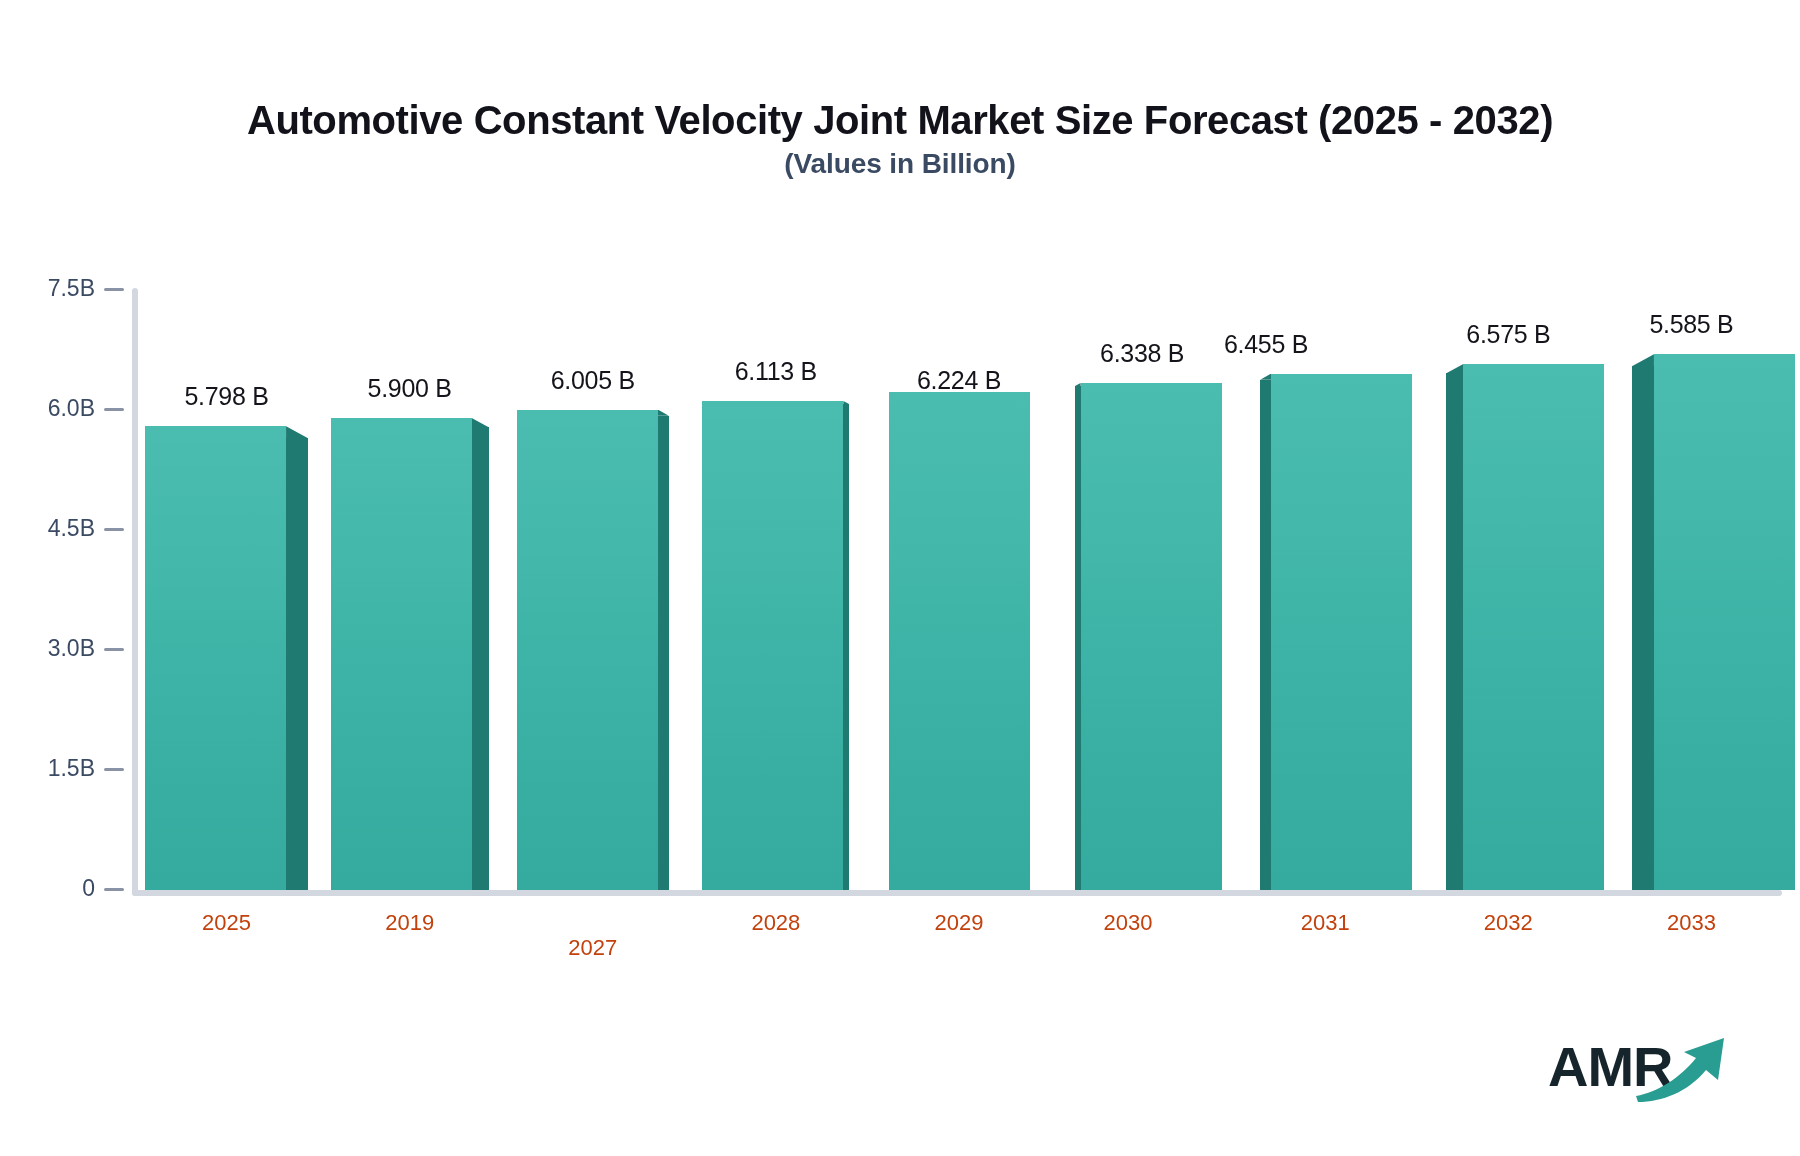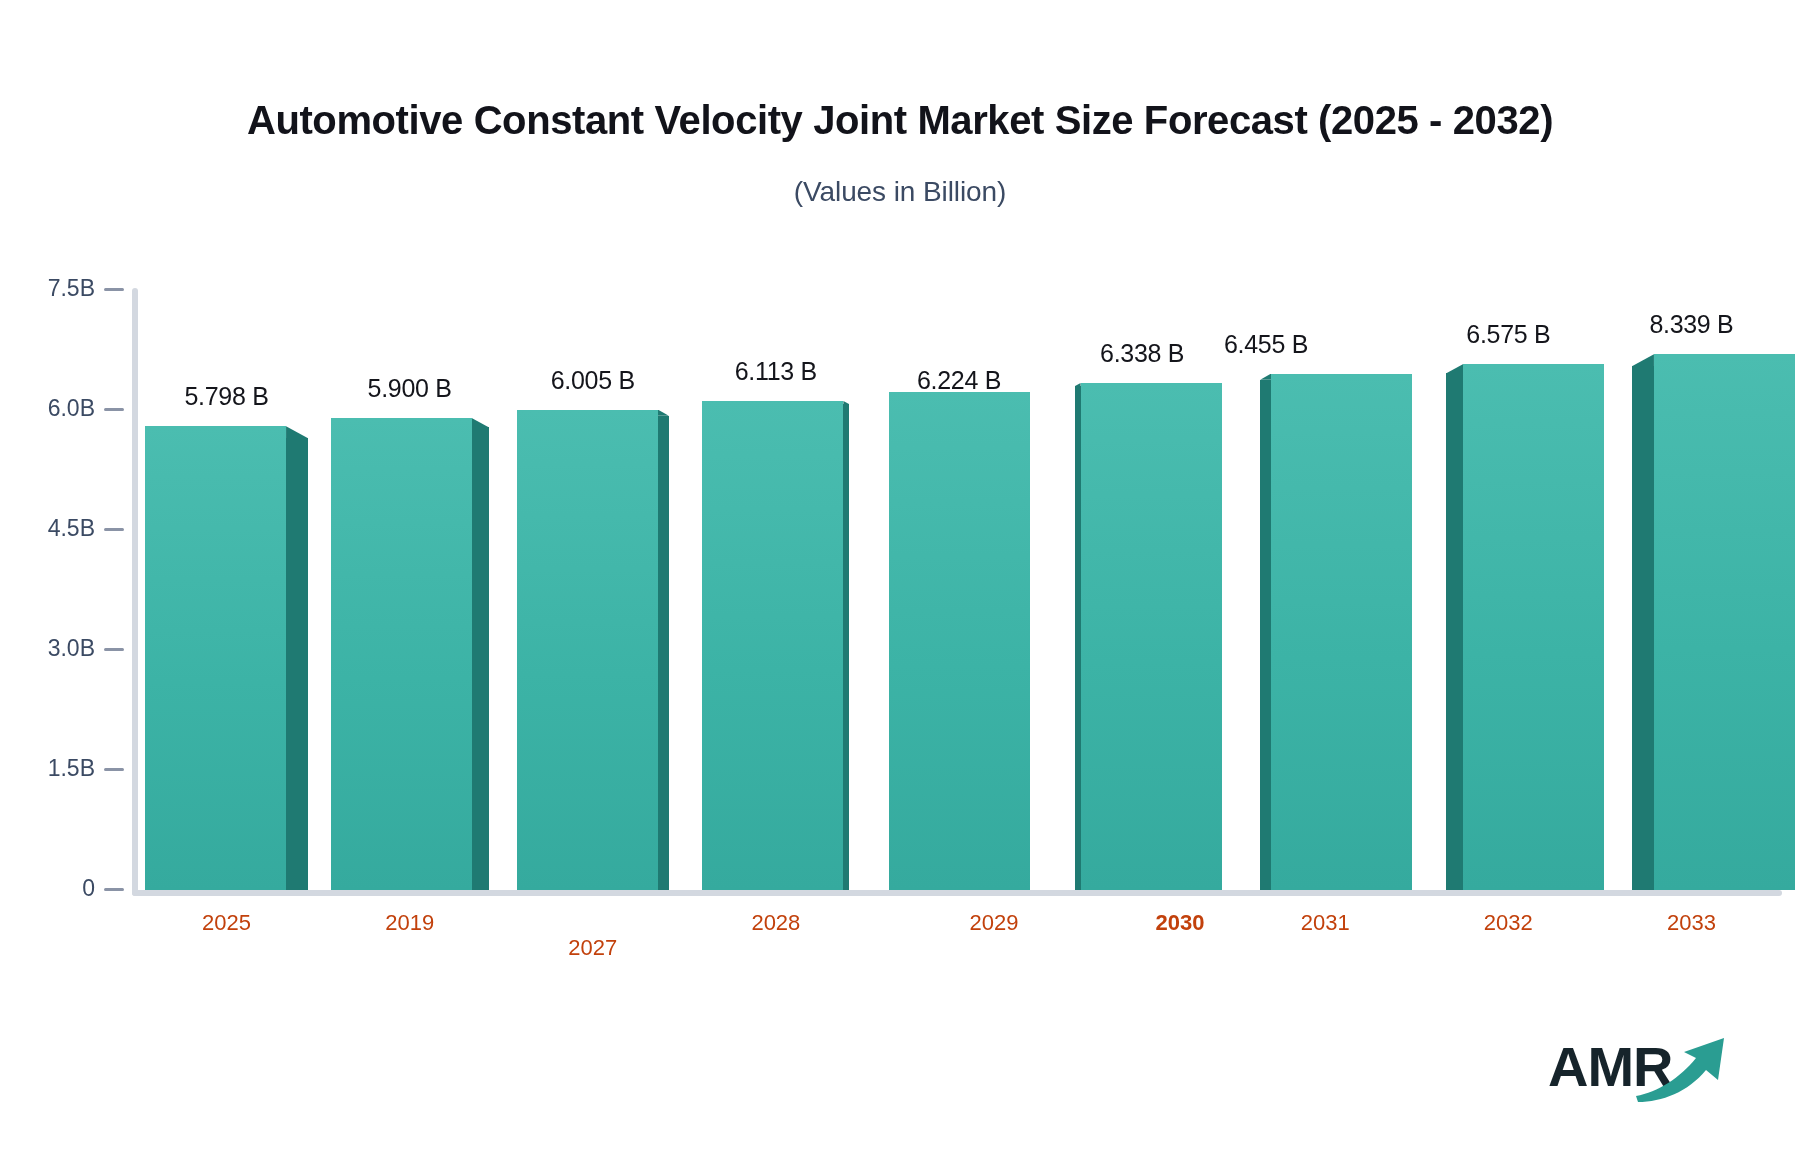--- a/index.html
+++ b/index.html
@@ -29,23 +29,23 @@
   }
   #chart-title {
     font-size: 40px;
     font-weight: 700;
     color: #12131a;
     letter-spacing: -0.4px;
     font-family: "Liberation Sans", sans-serif;
     line-height: 1.1;
   }
   #chart-subtitle {
-    margin-top: 34px;
+    margin-top: 6px;
     font-size: 28px;
-    font-weight: 400;
+    font-weight: 700;
     color: #3b4a63;
     letter-spacing: -0.1px;
   }
 
   
   #cagr-badge {
     position: absolute;
     top: 258px;
     left: 800px;
     width: 272px;
@@ -242,29 +242,29 @@
           <div class="bar-side" style="width: 17px; height: 516.65px; bottom: 0px; left: 0px;"></div>
           <div class="bar-top" style="width: 17px; height: 9.35px; bottom: 516.65px; left: 0px; background: rgb(31, 122, 114); clip-path: polygon(100% 100%, 100% 0px, 0px 100%);"></div>
           <div class="bar-front" style="width: 141px; height: 526px; left: 17px;"></div>
         </div>
         <div class="bar-value" style="left: 1408.33px; width: 200px; top: 320px;">6.575 B</div>
         <div class="bar-group" style="left: 1631.94px; top: 0px; width: 163px; height: 890px;">
           <div class="bar-side" style="width: 22px; height: 523.74px; bottom: 0px; left: 0px;"></div>
           <div class="bar-top" style="width: 22px; height: 12.1px; bottom: 523.74px; left: 0px; background: rgb(31, 122, 114); clip-path: polygon(100% 100%, 100% 0px, 0px 100%);"></div>
           <div class="bar-front" style="width: 141px; height: 535.84px; left: 22px;"></div>
         </div>
-        <div class="bar-value" style="left: 1591.44px; width: 200px; top: 310.16px;">8.339 B</div>
+        <div class="bar-value" style="left: 1591.44px; width: 200px; top: 310.16px;">5.585 B</div>
       </div>
     <div id="x-ticks">
         <div class="x-tick-label" style="left: 146.556px; width: 160px;">2025</div>
         <div class="x-tick-label" style="left: 329.667px; width: 160px;">2019</div>
         <div class="x-tick-label" style="left: 512.778px; width: 160px; margin-top: 25px;">2027</div>
         <div class="x-tick-label" style="left: 695.889px; width: 160px;">2028</div>
-        <div class="x-tick-label" style="left: 914px; width: 160px;">2029</div>
-        <div class="x-tick-label" style="left: 1100px; width: 160px; font-weight: bold;">2030</div>
+        <div class="x-tick-label" style="left: 879px; width: 160px;">2029</div>
+        <div class="x-tick-label" style="left: 1048px; width: 160px;">2030</div>
         <div class="x-tick-label" style="left: 1245.22px; width: 160px;">2031</div>
         <div class="x-tick-label" style="left: 1428.33px; width: 160px;">2032</div>
         <div class="x-tick-label" style="left: 1611.44px; width: 160px;">2033</div>
       </div>
   </div>
 
   <div id="amr-logo">
     <div id="amr-text">AMR</div>
     <svg id="amr-arrow" width="96" height="72" viewBox="0 0 96 72">
       <path d="M2 62 C 24 58, 46 44, 62 24 L 50 18 L 90 4 L 84 46 L 72 36 C 54 58, 28 68, 4 68 Z" fill="#2a9d92"></path>

